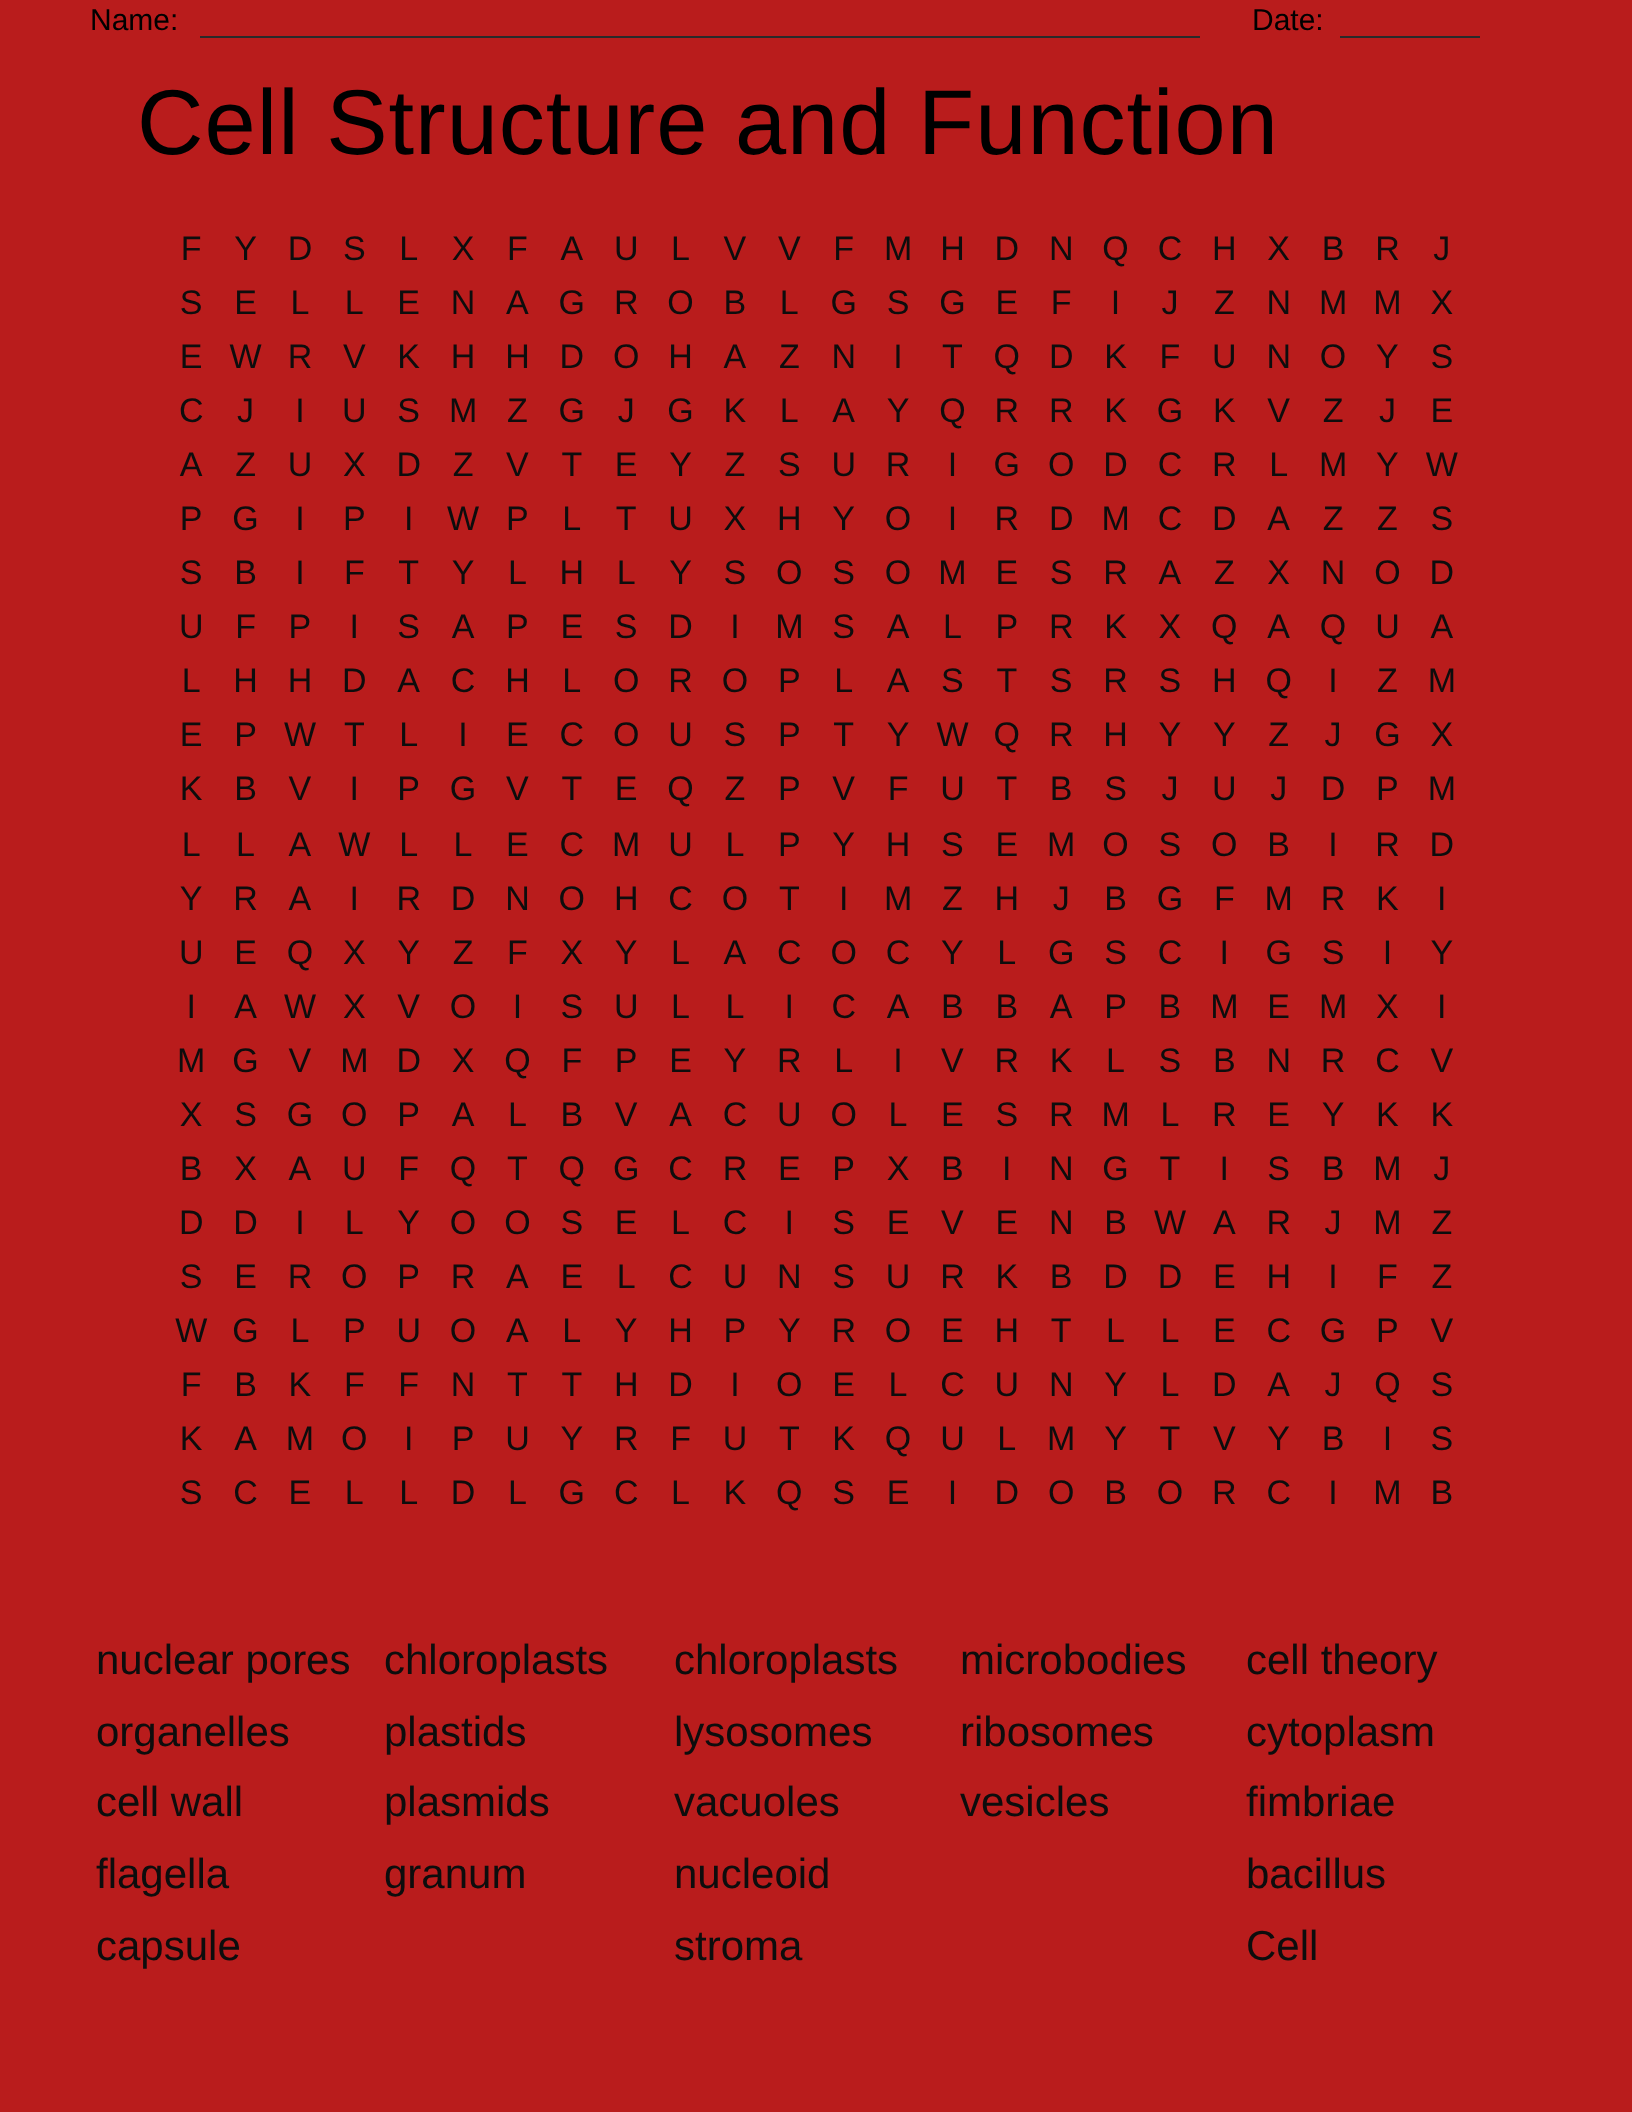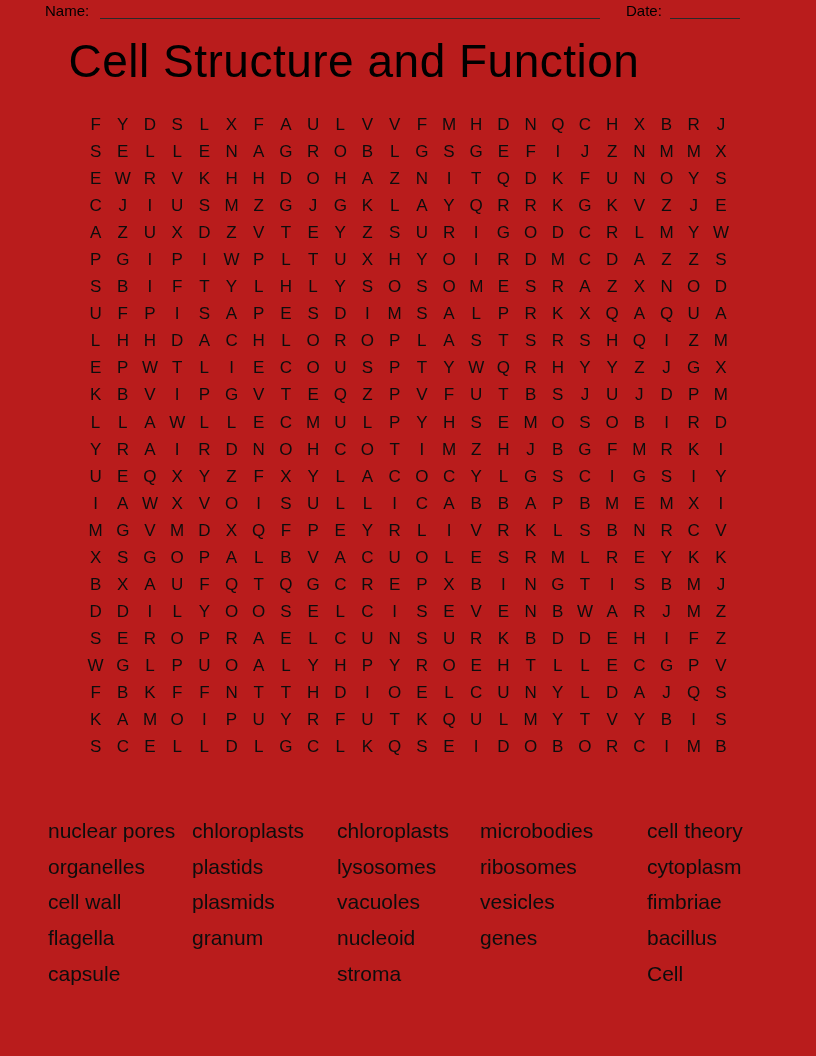--- a/index.html
+++ b/index.html
@@ -671,23 +671,22 @@
         <div class="word">chloroplasts</div>
         <div class="word">lysosomes</div>
         <div class="word">vacuoles</div>
         <div class="word">nucleoid</div>
         <div class="word">stroma</div>
       </div>
       <div class="word-col" style="left: 480px;">
         <div class="word">microbodies</div>
         <div class="word">ribosomes</div>
         <div class="word">vesicles</div>
-        <div class="word">genes</div>
       </div>
-      <div class="word-col" style="left: 623px; margin-left: 24px;">
+      <div class="word-col" style="left: 623px;">
         <div class="word">cell theory</div>
         <div class="word">cytoplasm</div>
         <div class="word">fimbriae</div>
         <div class="word">bacillus</div>
         <div class="word">Cell</div>
       </div>
     </div>
 
 </div>
 

